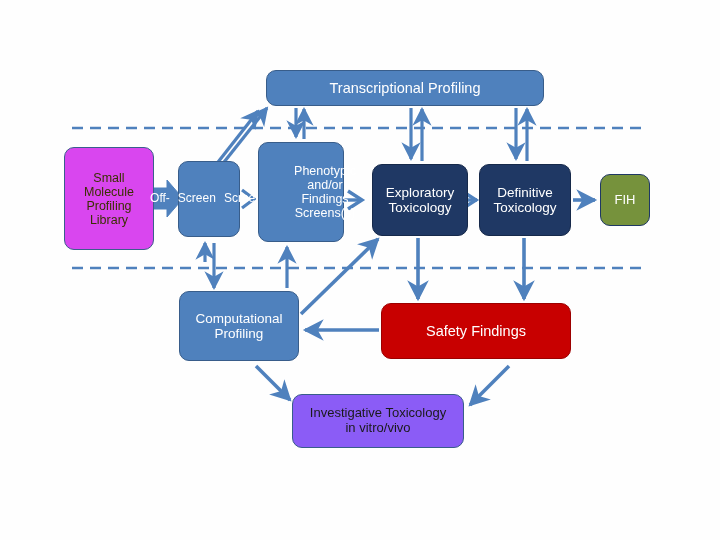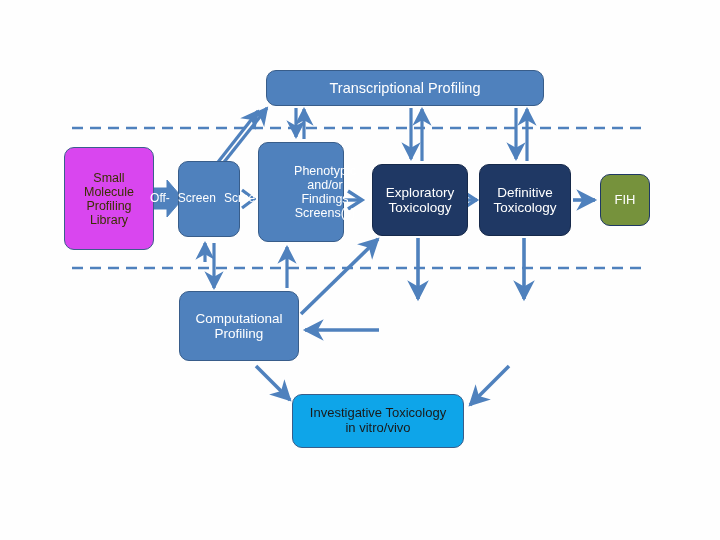--- a/index.html
+++ b/index.html
@@ -48,21 +48,21 @@
     background:#c80000;
     border:1.6px solid #9c0000;
     color:#ffffff;
   }
   .n-olive{
     background:#76923c;
     border:1.8px solid #1f3864;
     color:#ffffff;
   }
   .n-sage{
-    background:#0ea5e9;
+    background:#8b5cf6;
     border:1.6px solid #385d8a;
     color:#1a1a1a;
   }
   .lbl{display:block;padding:0 4px;}
 </style>
 </head>
 <body>
 
 <div id="canvas">
 
@@ -197,19 +197,22 @@
 
   <div class="node n-olive" style="left:600px;top:174px;width:50px;height:52px;font-size:13px;">
     <span class="lbl">FIH</span>
   </div>
 
   <div class="node n-blue" style="left:179px;top:291px;width:120px;height:70px;font-size:13.5px;flex-direction:column;">
     <span class="lbl">Computational</span>
     <span class="lbl">Profiling</span>
   </div>
 
+  <div class="node n-red" style="left:381px;top:303px;width:190px;height:56px;font-size:14.5px;">
+    <span class="lbl">Safety Findings</span>
+  </div>
 
   <div class="node n-sage" style="left:292px;top:394px;width:172px;height:54px;font-size:13px;flex-direction:column;">
     <span class="lbl">Investigative Toxicology</span>
     <span class="lbl">in vitro/vivo</span>
   </div>
 
 </div>
 
 </body></html>

